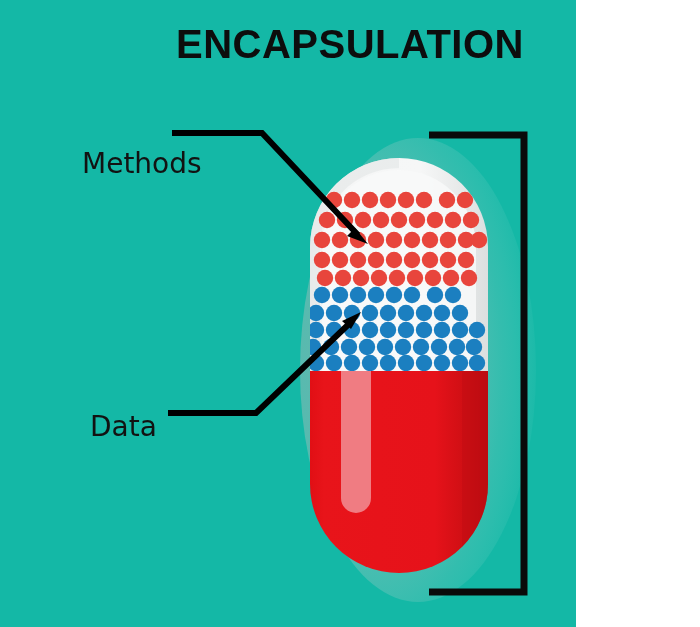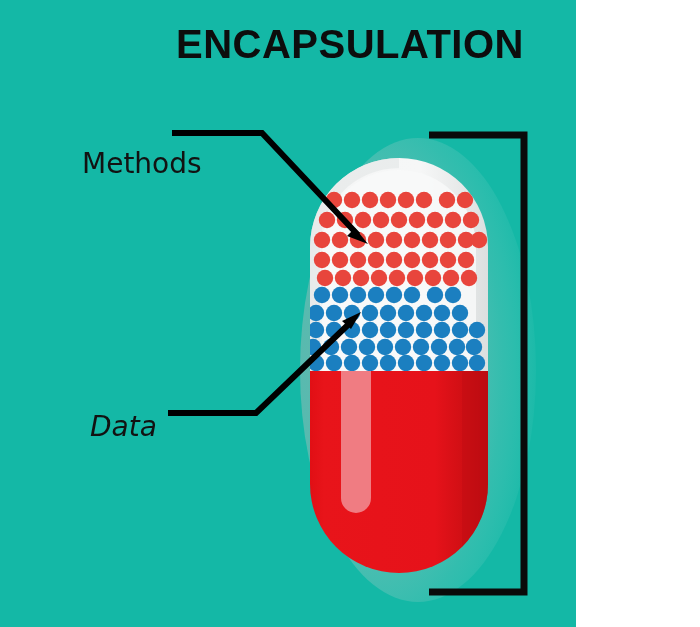--- a/index.html
+++ b/index.html
@@ -38,21 +38,21 @@
   .label {
     position: absolute;
     font-family: "DejaVu Sans", sans-serif;
     font-weight: 400;
     font-size: 28px;
     color: #121212;
     line-height: 1;
     white-space: nowrap;
   }
   .label-methods { left: 74px;  top: 150px; margin-left: 8px; }
-  .label-data    { left: 90px;  top: 413px; font-style: italic; }
+  .label-data    { left: 90px;  top: 413px; }
   .label-class   { left: 562px; top: 356px; }
 
   
   .art {
     position: absolute;
     left: 0;
     top: 0;
     width: 700px;
     height: 627px;
   }

